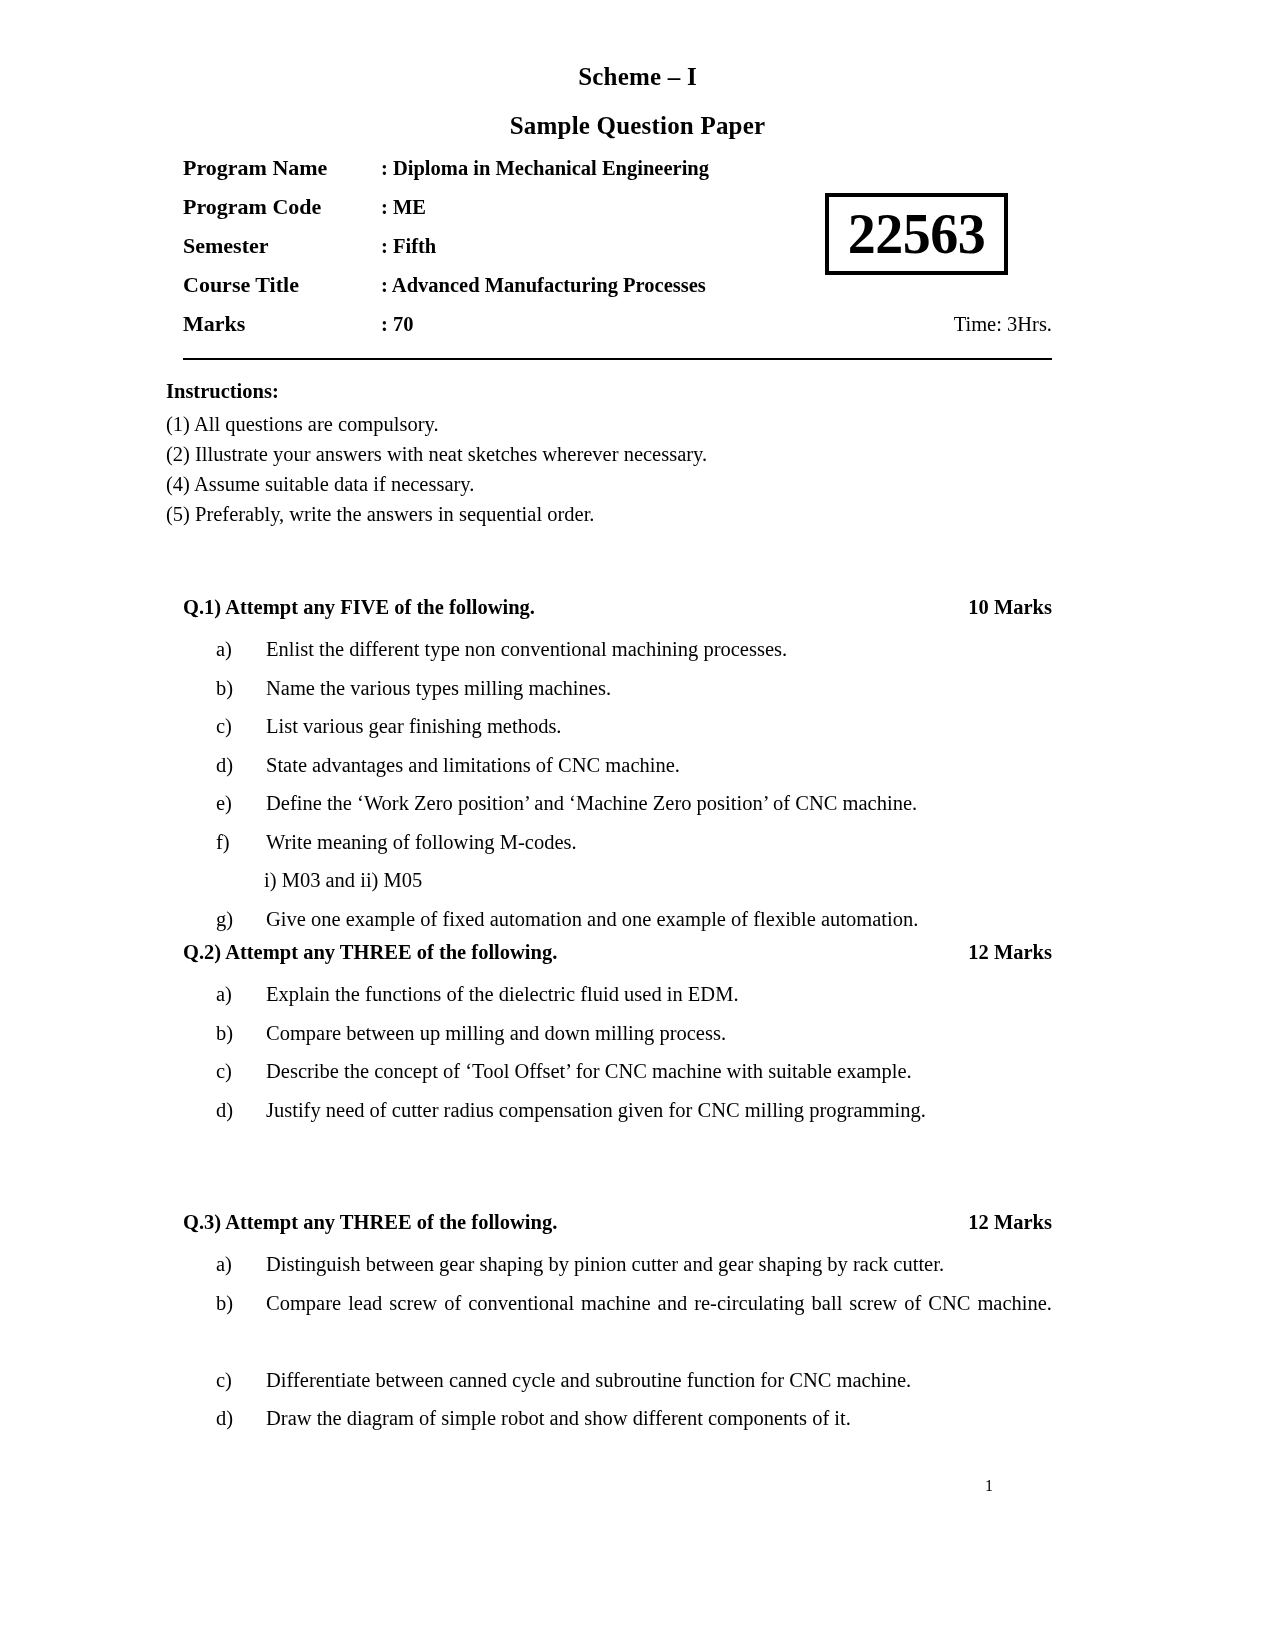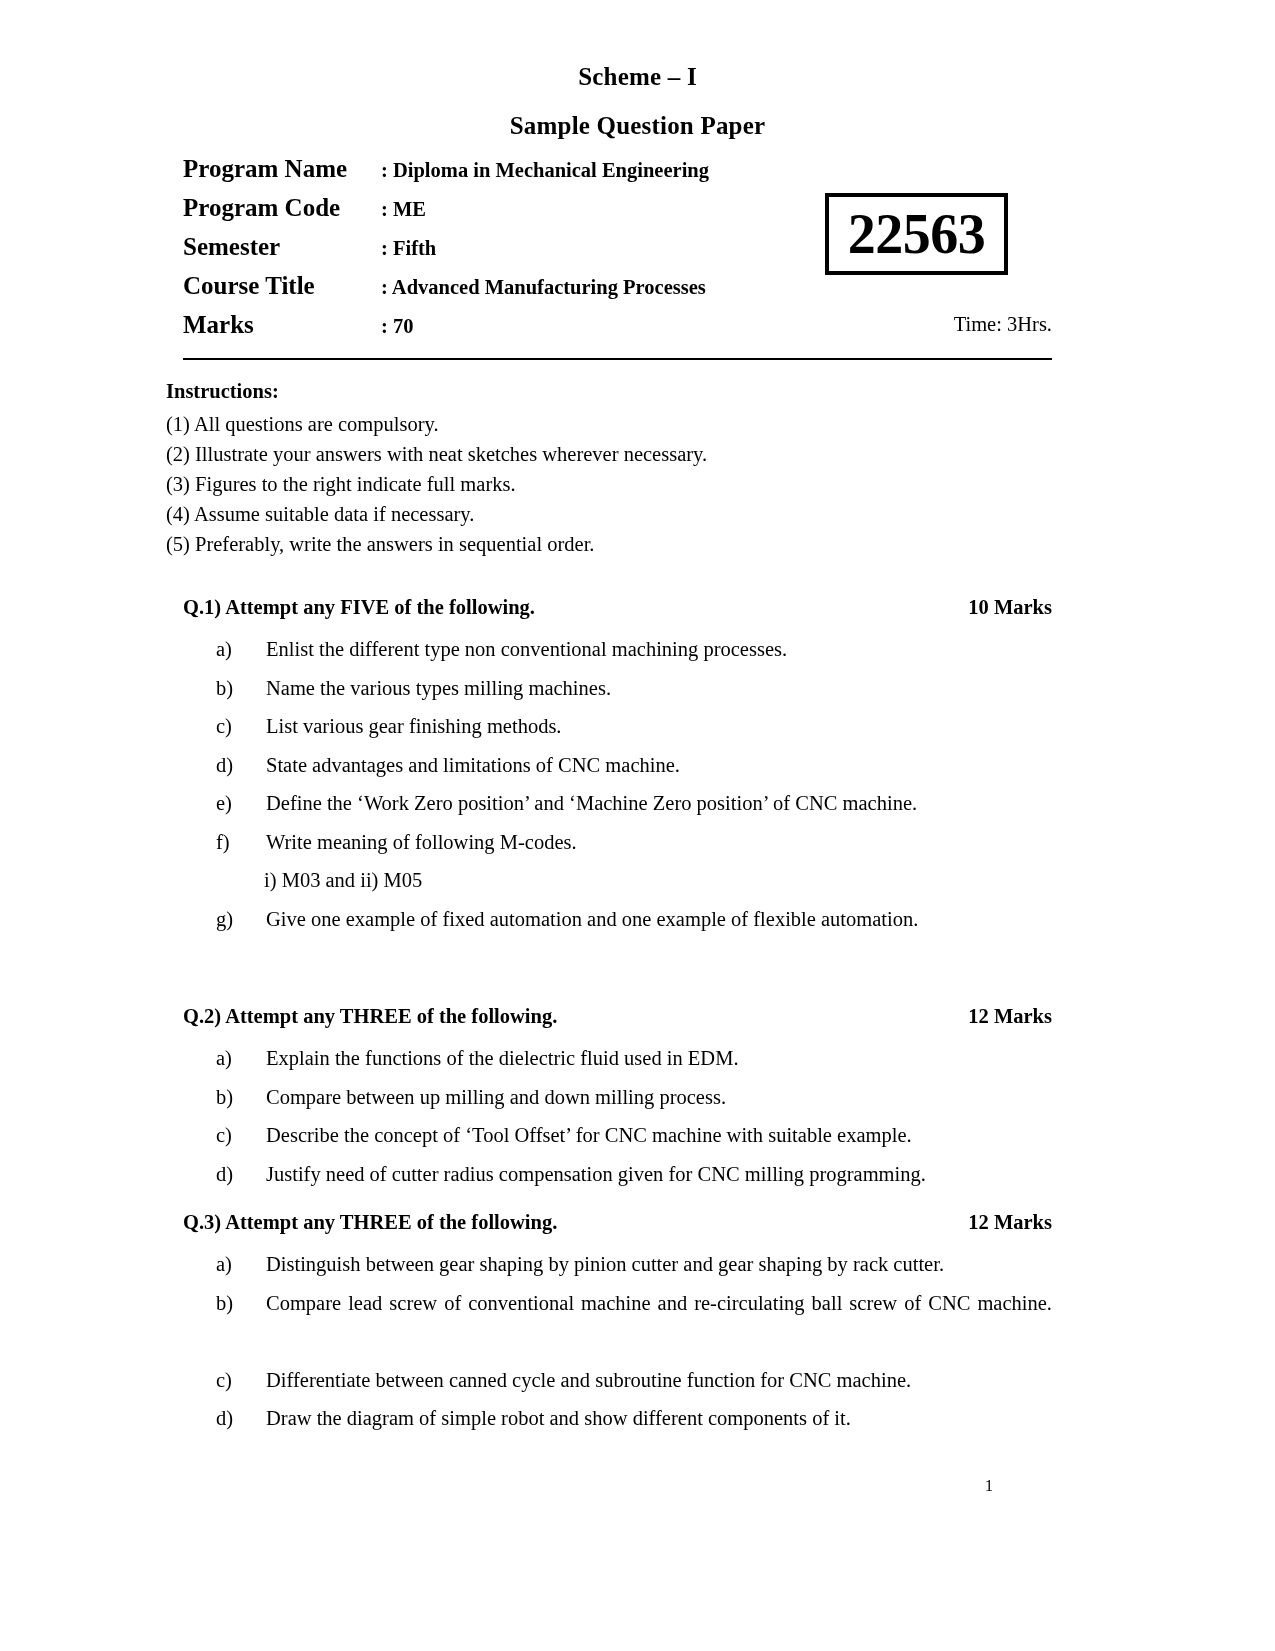--- a/index.html
+++ b/index.html
@@ -39,21 +39,21 @@
     width: 660px;
   }
   .meta-row {
     display: flex;
     align-items: baseline;
     height: 39px;
   }
   .meta-label {
     width: 198px;
     font-weight: bold;
-    font-size: 25px;
+    font-size: 22px;
     flex: 0 0 198px;
   }
   .meta-value {
     font-weight: bold;
     font-size: 20.5px;
     white-space: nowrap;
   }
 
   
   .code-box {
@@ -110,21 +110,21 @@
   }
   .instruction-line {
     font-size: 20.5px;
     line-height: 30px;
     white-space: nowrap;
   }
 
   
   .qblock { position: absolute; left: 183px; width: 869px; }
   .qblock.q1 { top: 596px; }
-  .qblock.q2 { top: 1005px; }
+  .qblock.q2 { top: 941px; }
   .qblock.q3 { top: 1211px; }
 
   .qhead {
     display: flex;
     justify-content: space-between;
     align-items: baseline;
     font-weight: bold;
     font-size: 20.5px;
     margin-bottom: 11px;
   }
@@ -208,21 +208,20 @@
   </div>
 
   <div class="time">Time: 3Hrs.</div>
 
   <div class="divider"></div>
 
   <div class="instructions">
     <div class="instructions-heading">Instructions:</div>
     <div class="instruction-line">(1) All questions are compulsory.</div>
     <div class="instruction-line">(2) Illustrate your answers with neat sketches wherever necessary.</div>
-    <div class="instruction-line">(3) Figures to the right indicate full marks.</div>
     <div class="instruction-line">(4) Assume suitable data if necessary.</div>
     <div class="instruction-line">(5) Preferably, write the answers in sequential order.</div>
   </div>
 
   <div class="qblock q1">
     <div class="qhead">
       <div>Q.1) Attempt any FIVE of the following.</div>
       <div class="marks">10 Marks</div>
     </div>
     <div class="sub-list">

